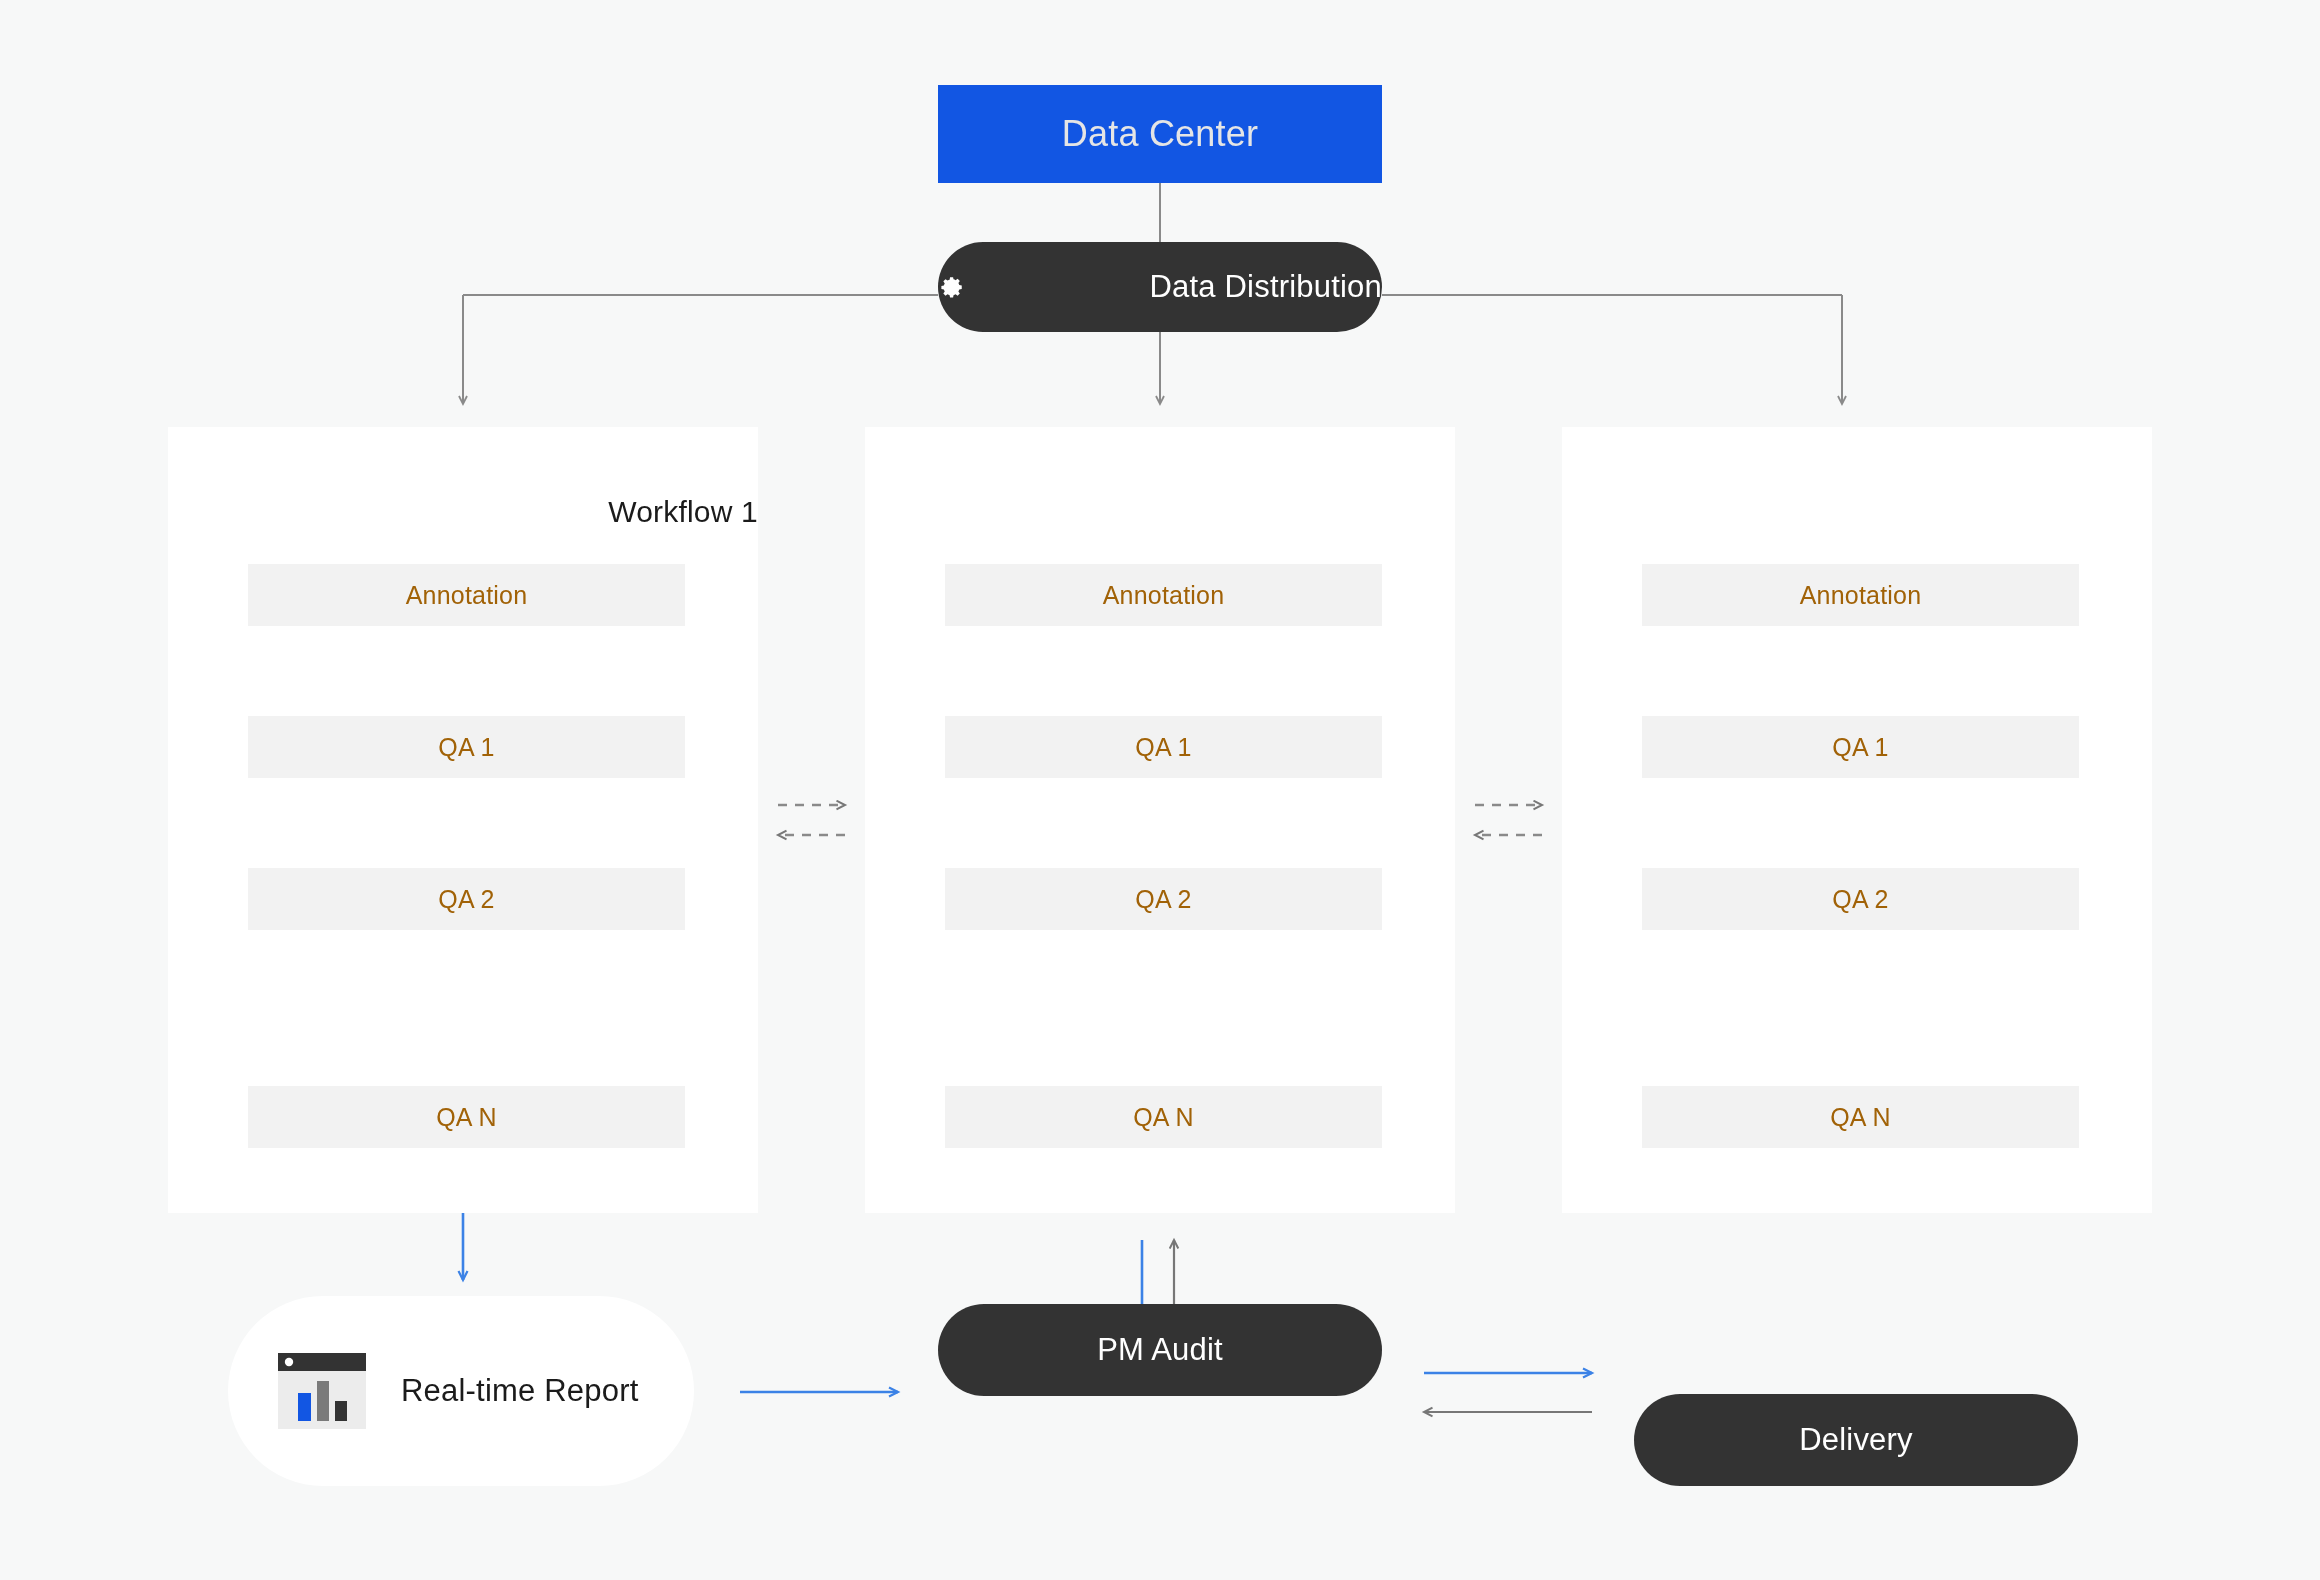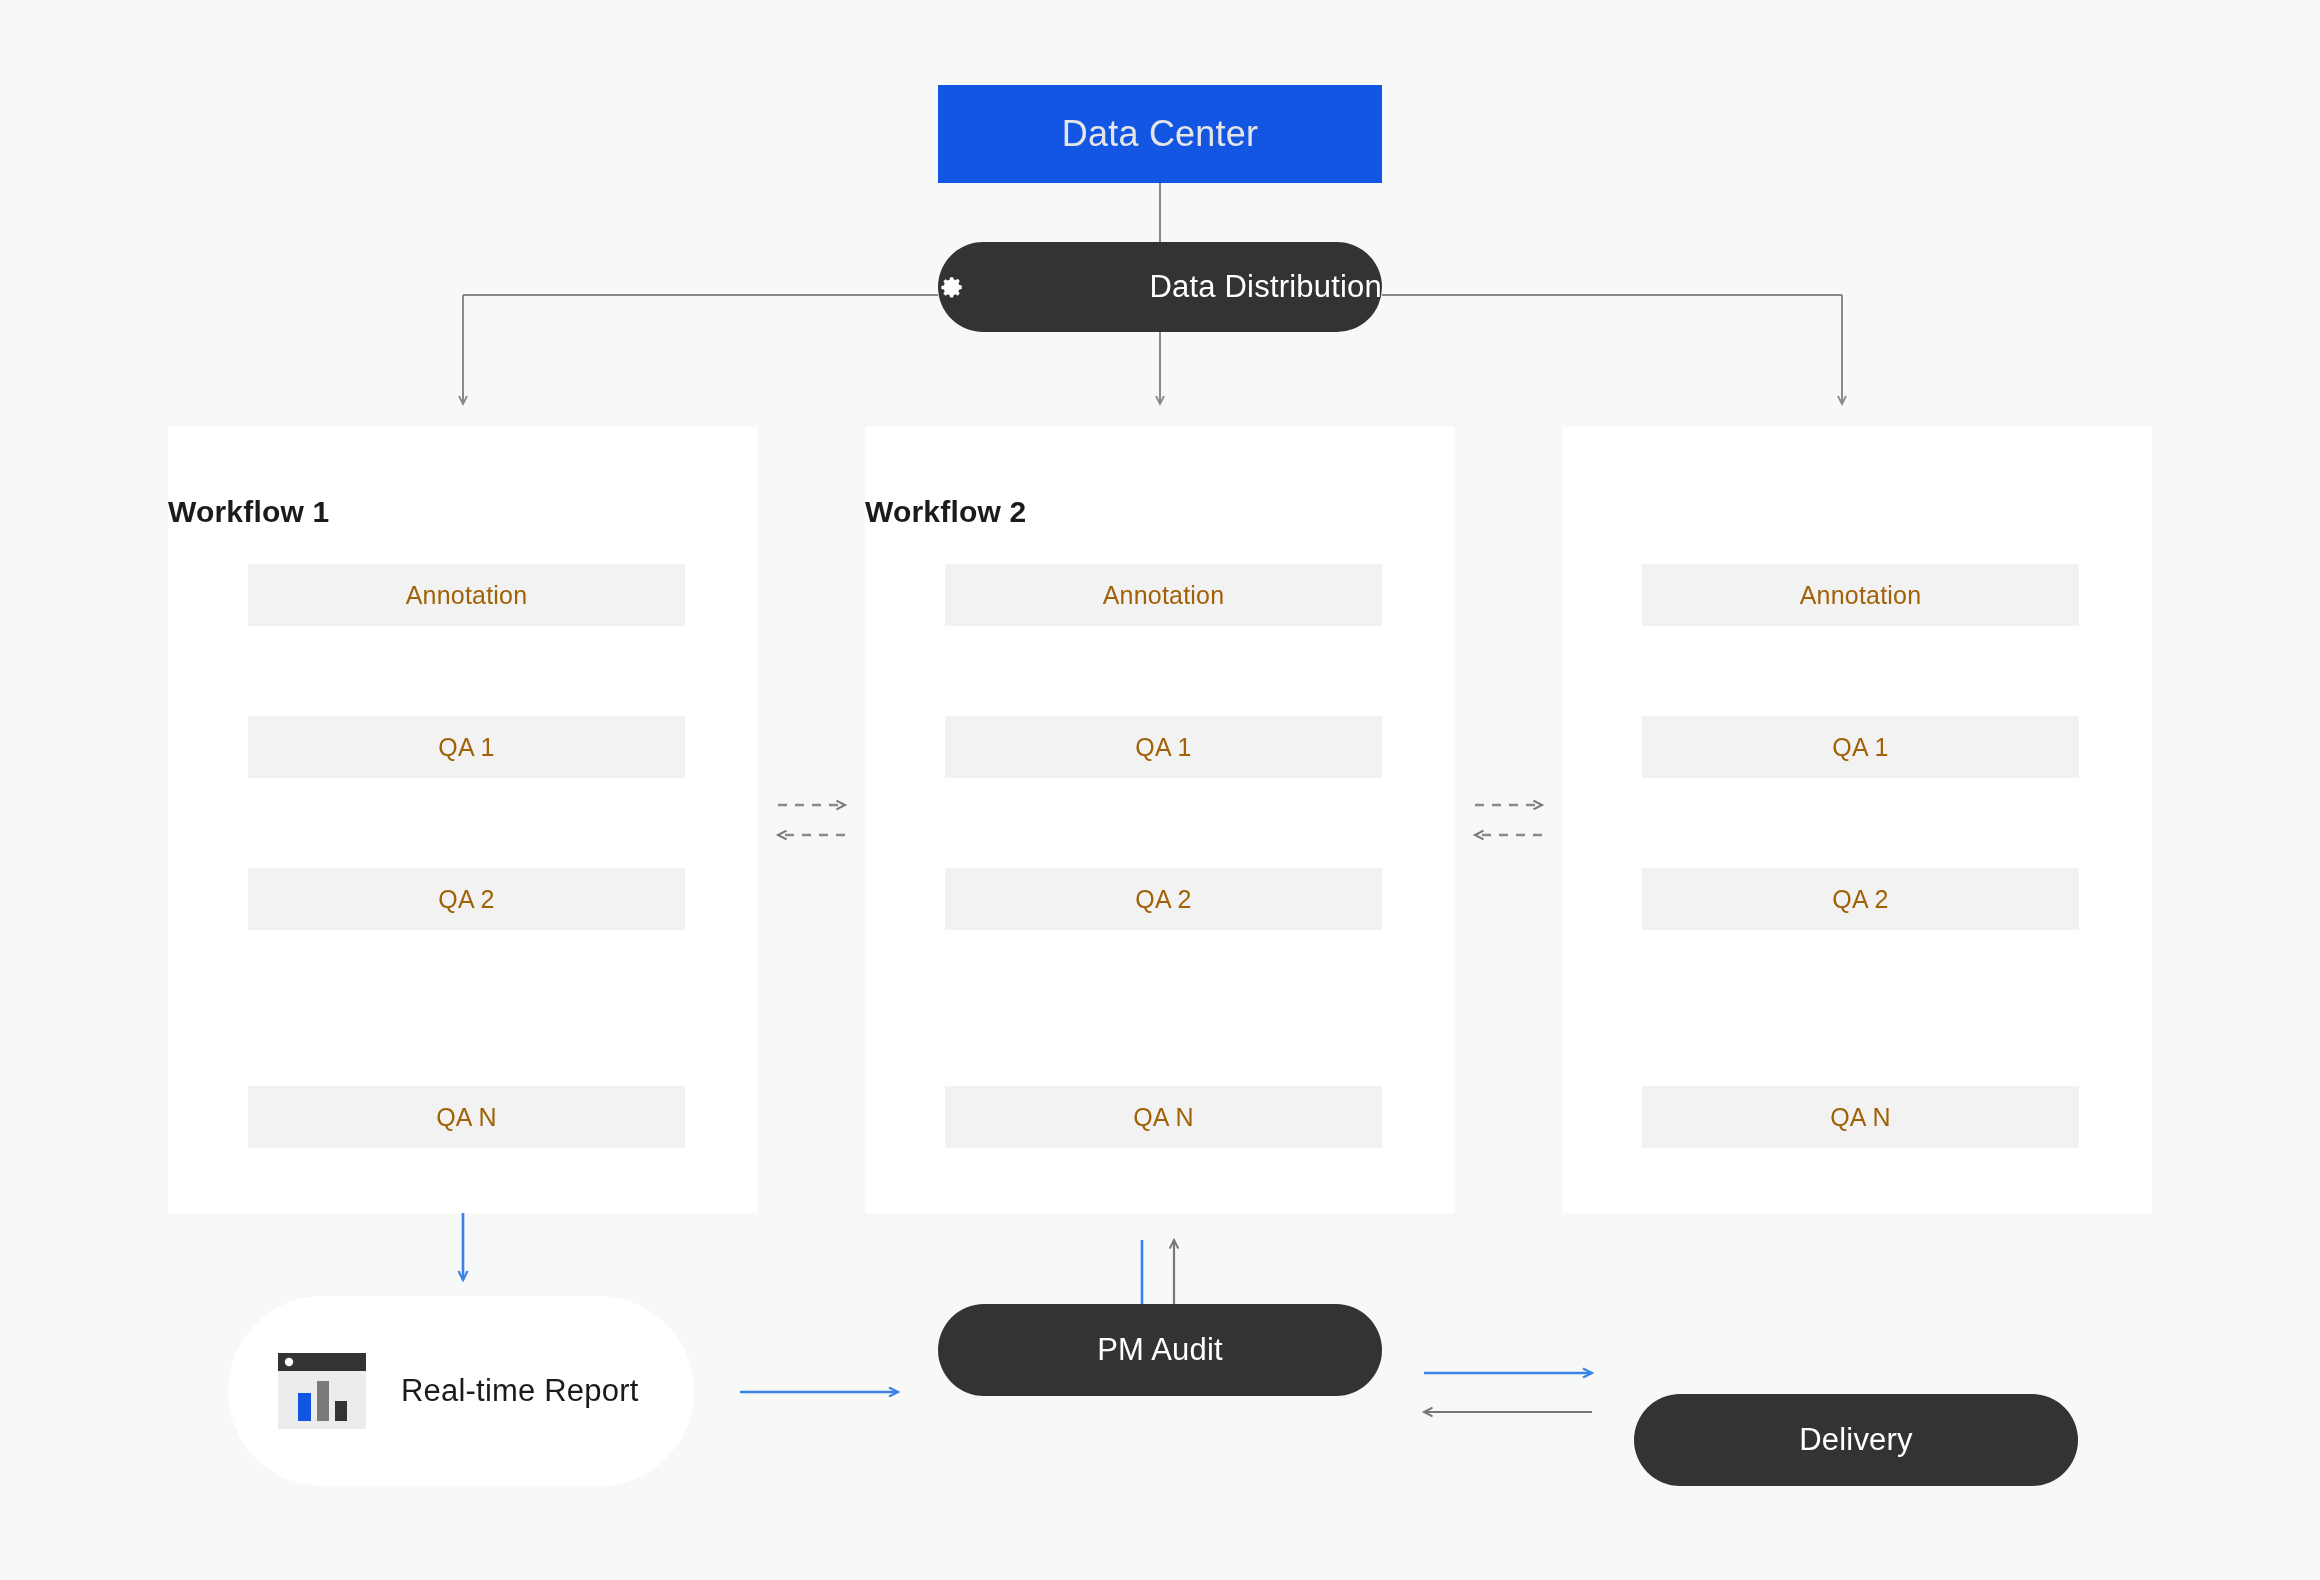--- a/index.html
+++ b/index.html
@@ -32,22 +32,22 @@
 
   
   .wf-panel{
     position:absolute;top:427px;width:590px;height:786px;
     background:#ffffff;
   }
   .wf-1{left:168px;}
   .wf-2{left:865px;}
   .wf-n{left:1562px;}
   .wf-title{
-    position:absolute;left:0;right:0;top:68px;text-align:left;
-    font-size:30px;font-weight:bold;color:#1b1b1b;letter-spacing:.2px;
+    position:absolute;left:0;right:0;top:68px;text-align:right;
+    font-size:30px;font-weight:normal;color:#1b1b1b;letter-spacing:.2px;
   }
   .stage-box{
     position:absolute;left:80px;width:437px;height:62px;
     background:#f2f2f2;color:#a16207;
     display:flex;align-items:center;justify-content:center;
     font-size:25px;letter-spacing:.2px;
   }
   .sb-annotation{top:137px;}
   .sb-qa1{top:289px;}
   .sb-qa2{top:441px;}
@@ -178,21 +178,20 @@
     </div>
     <div class="stage-box sb-qa2">
       <span>QA 2</span>
     </div>
     <div class="stage-box sb-qan">
       <span>QA N</span>
     </div>
   </div>
 
   <div class="wf-panel wf-2">
-    <div class="wf-title">Workflow 2</div>
     <div class="stage-box sb-annotation">
       <span>Annotation</span>
     </div>
     <div class="stage-box sb-qa1">
       <span>QA 1</span>
     </div>
     <div class="stage-box sb-qa2">
       <span>QA 2</span>
     </div>
     <div class="stage-box sb-qan">

